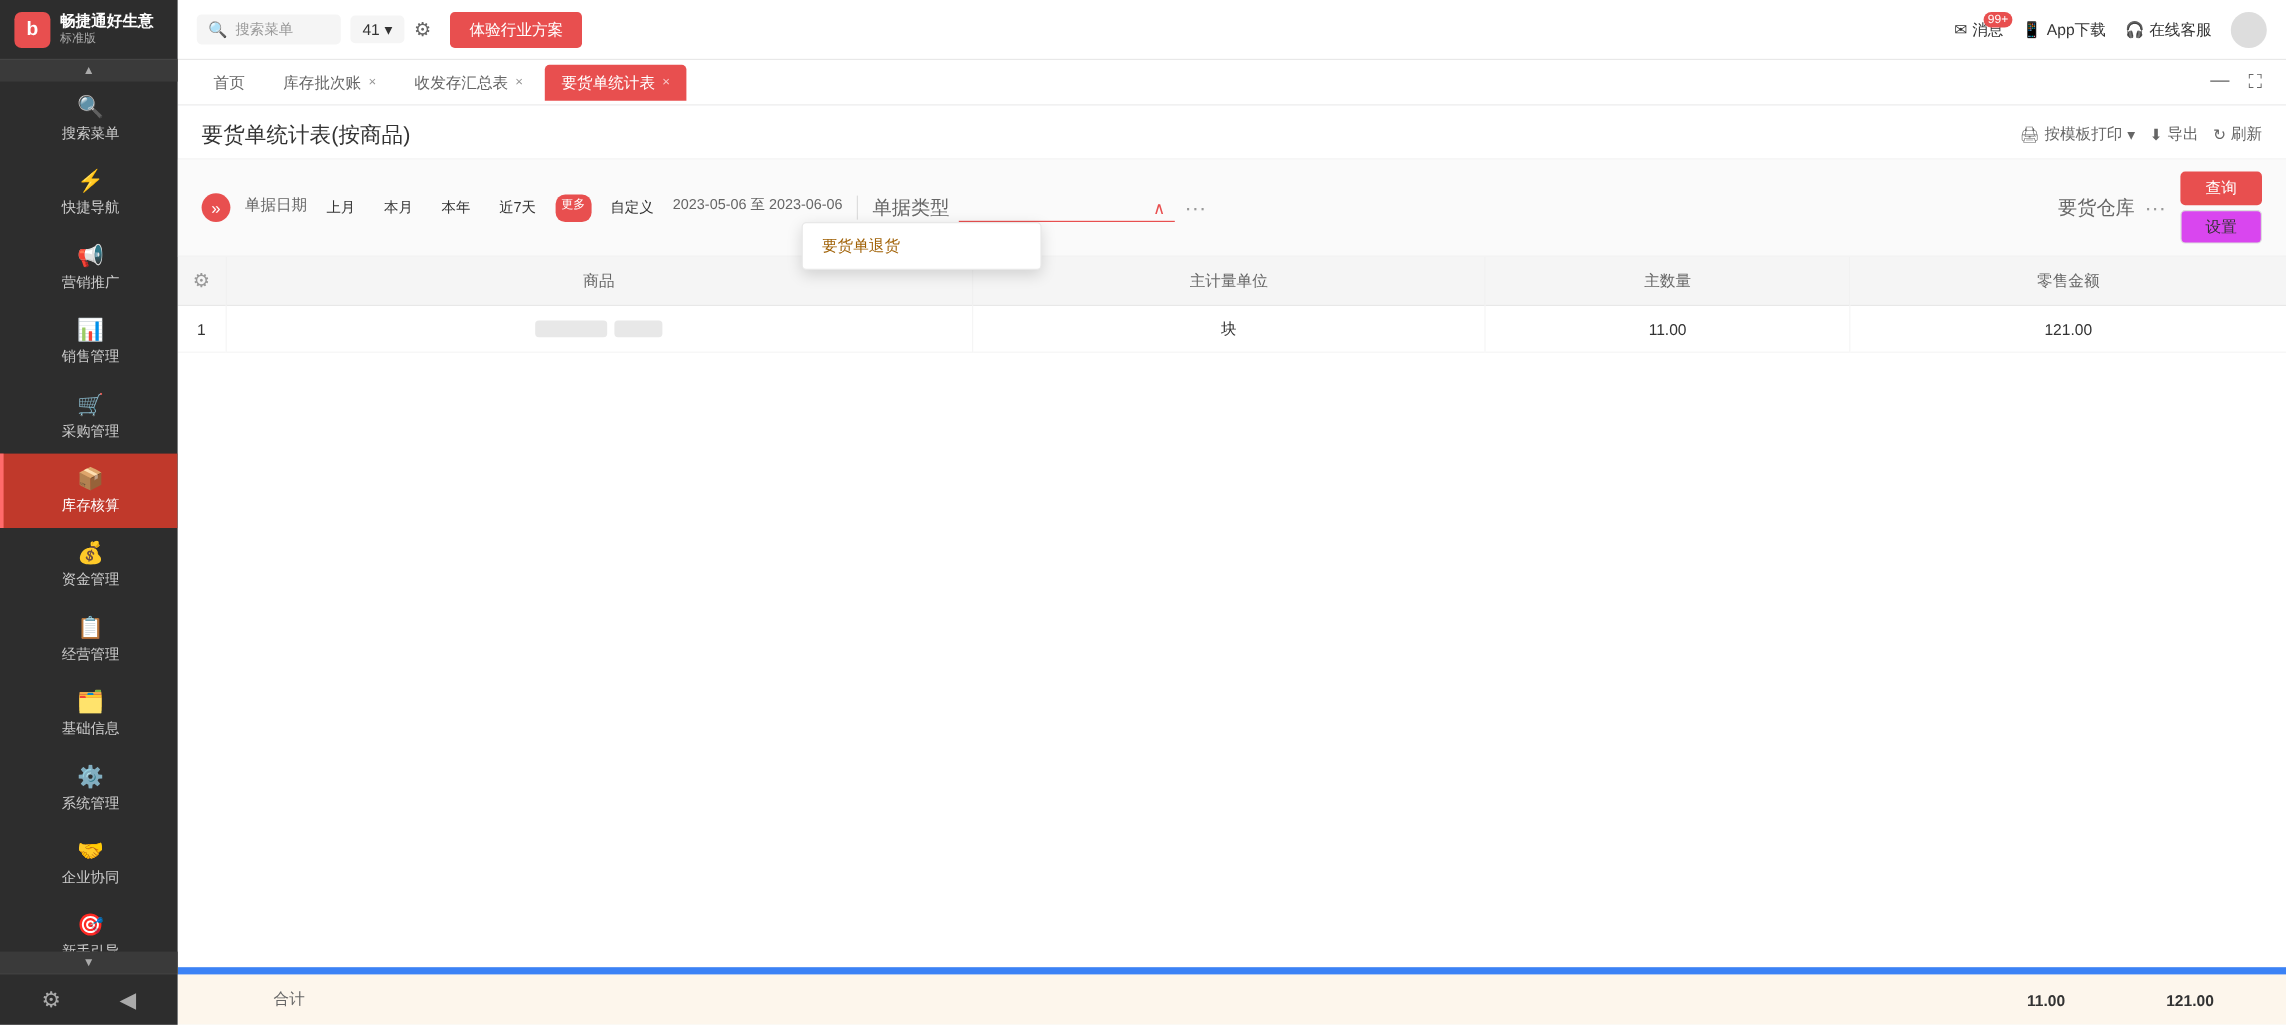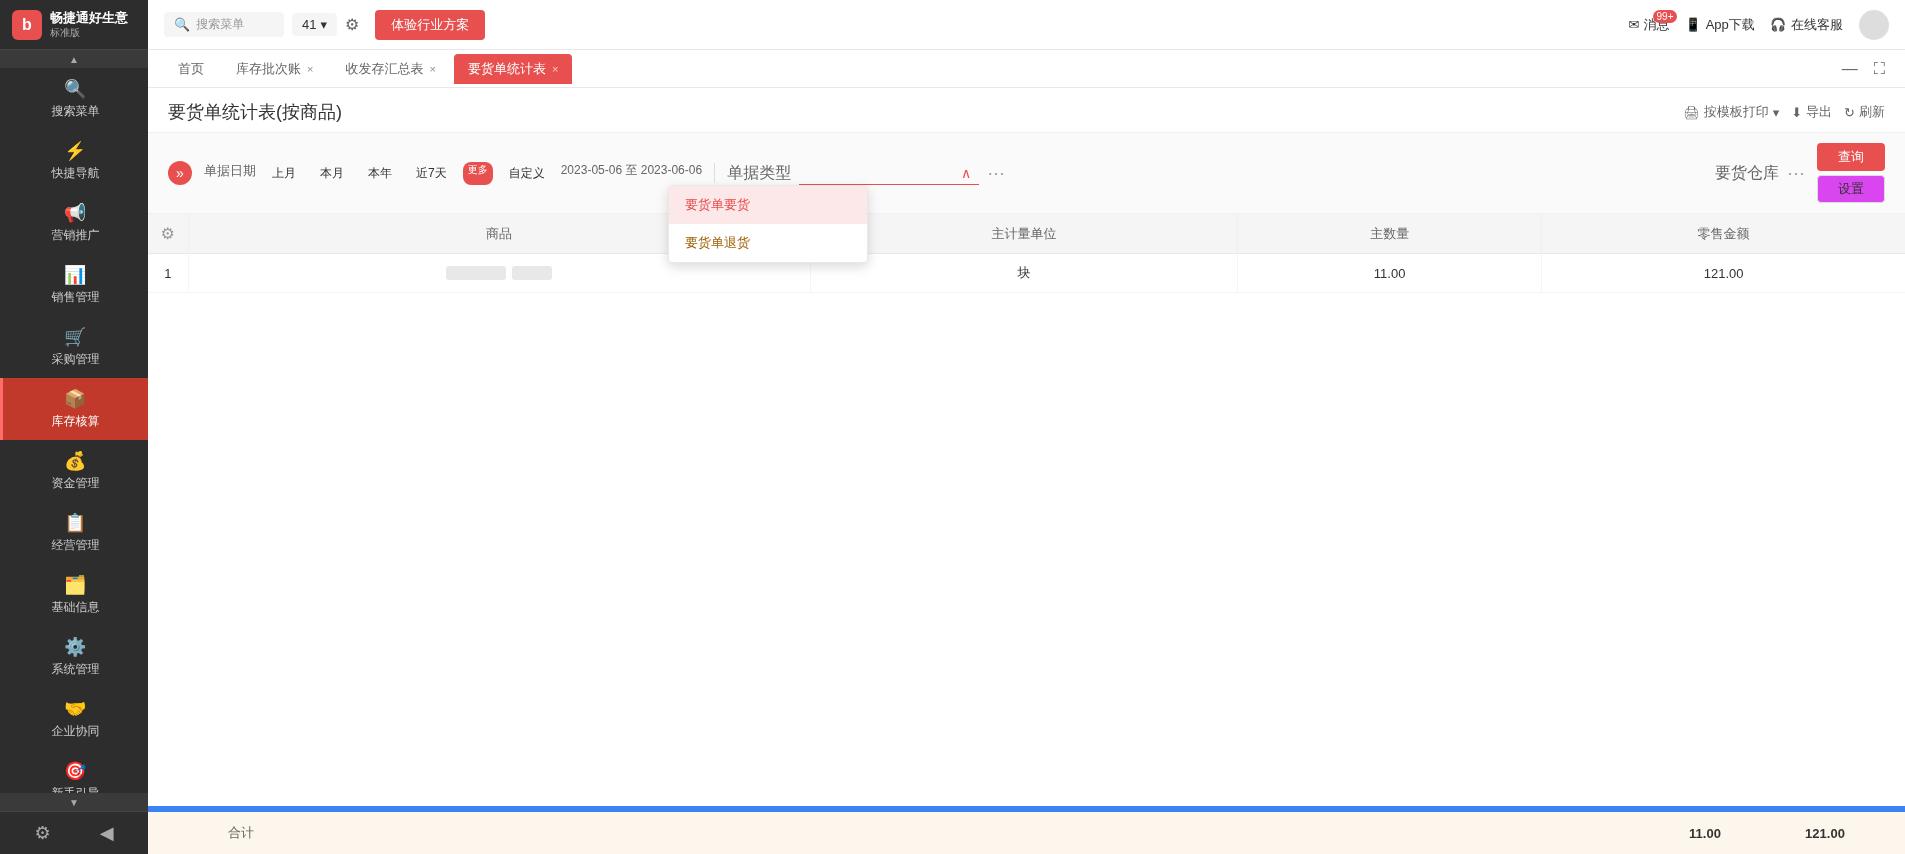--- a/index.html
+++ b/index.html
@@ -652,21 +652,20 @@
         <span class="filter-label">要货仓库</span>
         <span class="filter-more">···</span>
       </div>
 
       <div class="filter-actions">
         <button class="query-btn">查询</button>
         <button class="settings-btn">设置</button>
       </div>
 
       <div class="dropdown-popup">
-        <div class="dropdown-item selected">要货单要货</div>
         <div class="dropdown-item">要货单退货</div>
       </div>
     </div>
 
     <div class="table-container">
       <table>
         <thead>
           <tr>
             <th class="th-settings">
               <span class="settings-th-icon">⚙</span>

